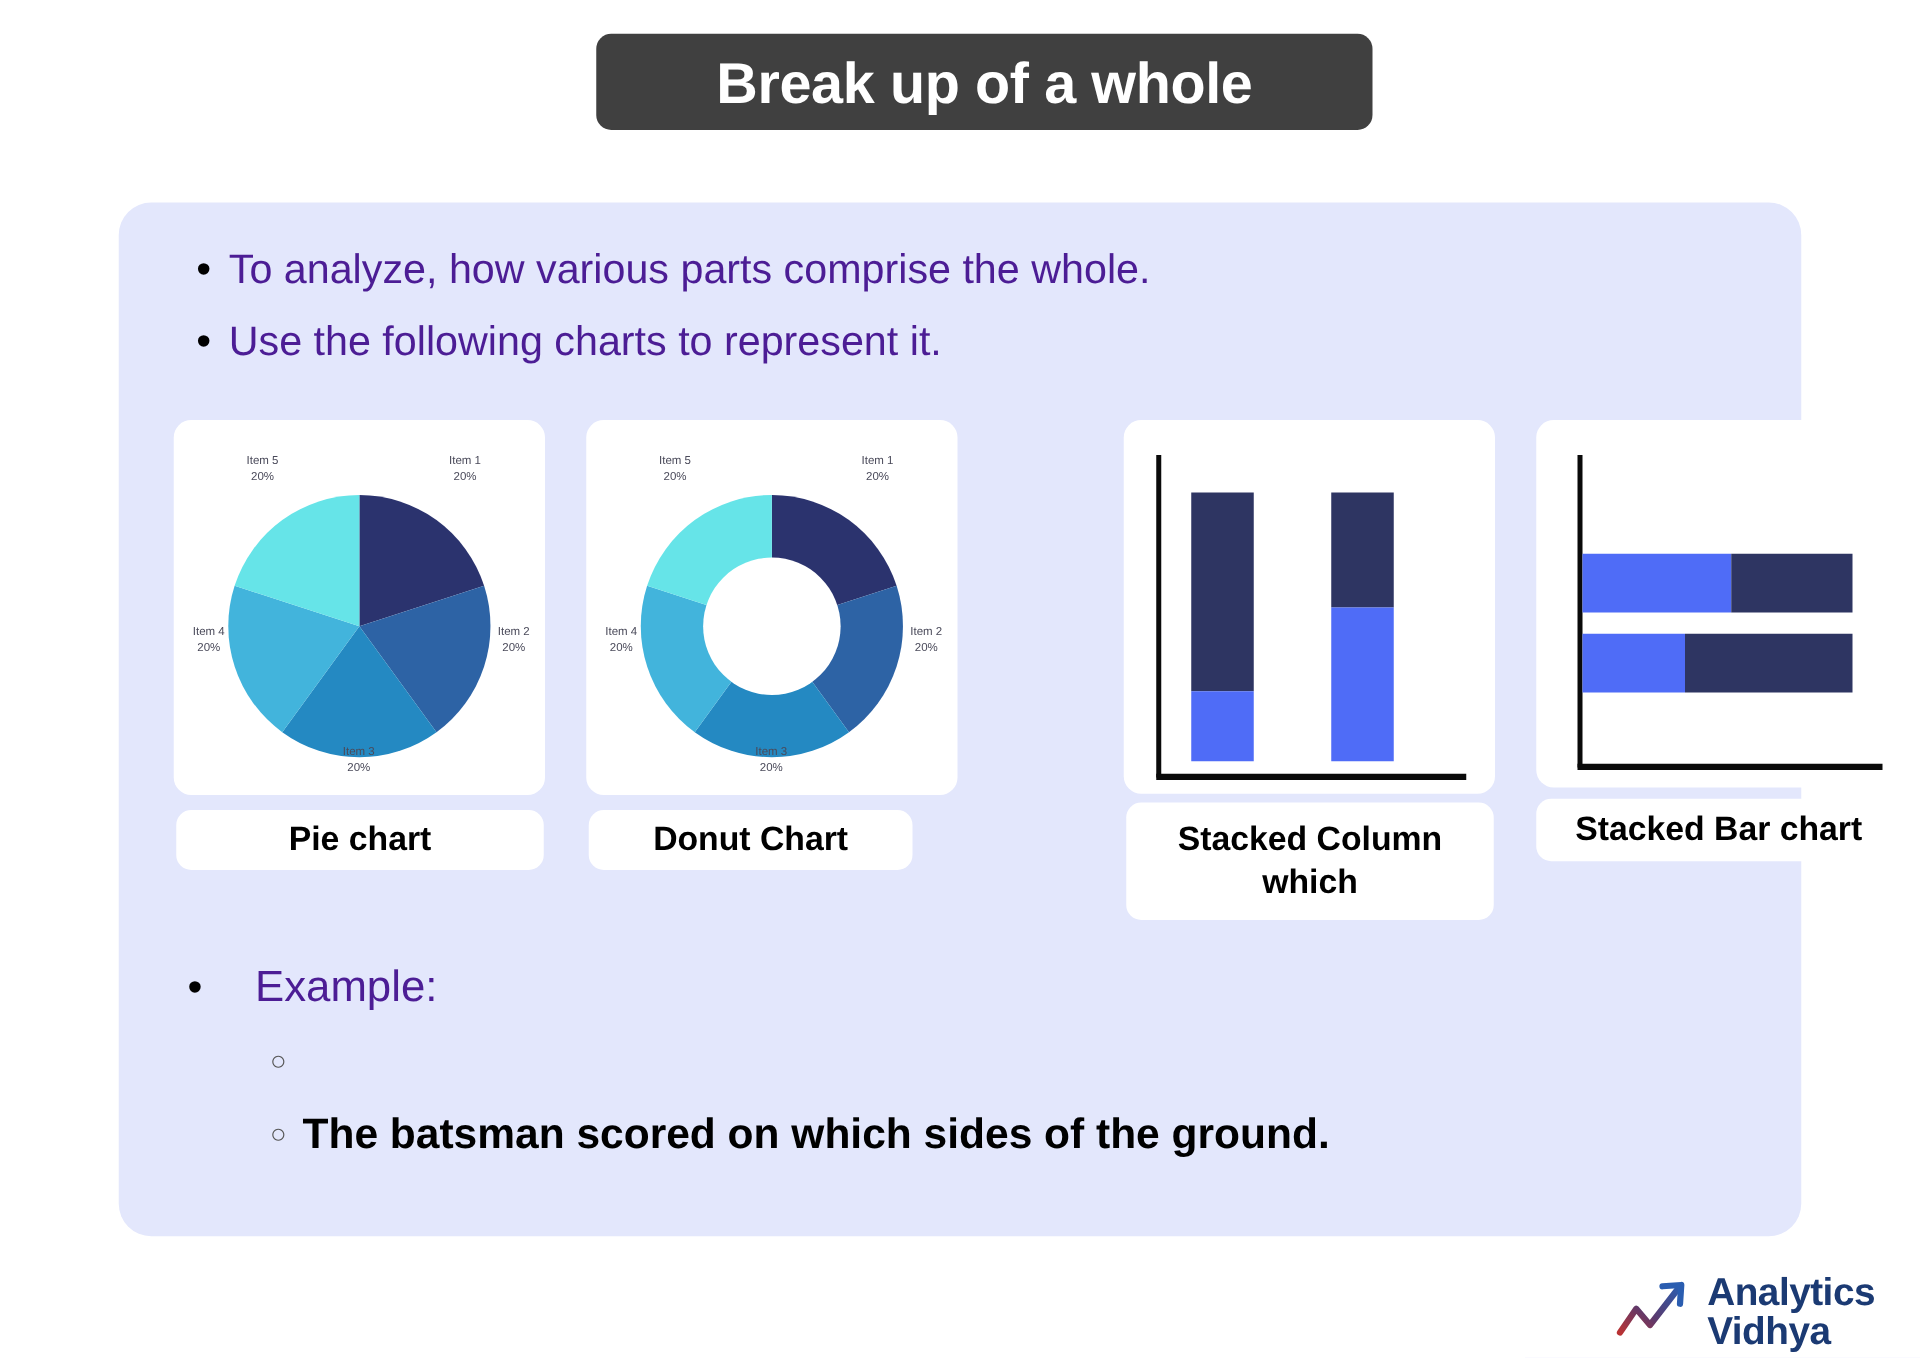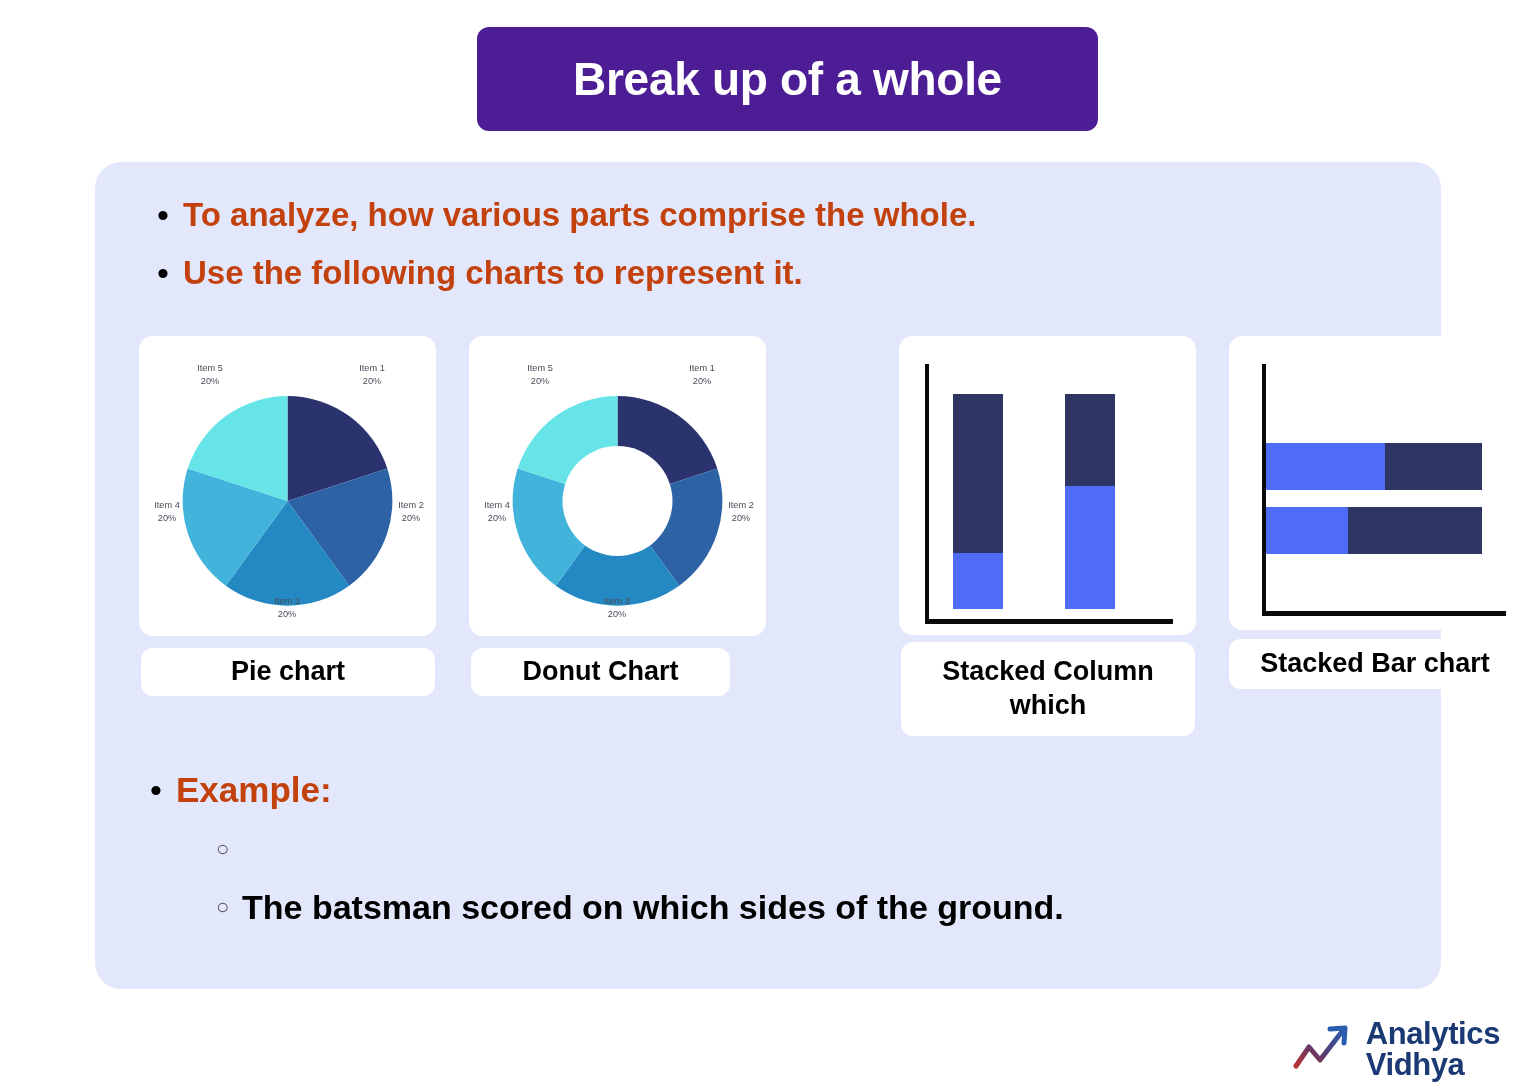--- a/index.html
+++ b/index.html
@@ -8,22 +8,22 @@
     background: #ffffff;
     font-family: "Liberation Sans", sans-serif;
     overflow: hidden;
   }
   .slide { position: relative; width: 1536px; height: 1086px; background: #ffffff; }
 
   
   .title-banner {
     position: absolute;
     left: 477px; top: 27px;
-    width: 621px; height: 104px;
-    background: #4c1d95;
+    width: 621px; height: 77px;
+    background: #404040;
     border-radius: 12px;
     display: flex; align-items: center; justify-content: center;
   }
   .title-banner .title-text {
     color: #ffffff;
     font-size: 46px;
     font-weight: bold;
     letter-spacing: -0.3px;
     white-space: nowrap;
   }
@@ -46,22 +46,22 @@
   .bullet-row {
     display: flex; align-items: flex-start;
     margin-bottom: 8px;
   }
   .bullet-dot {
     width: 26px; flex: 0 0 26px;
     font-size: 34px; line-height: 50px;
     color: #000; text-align: left;
   }
   .bullet-text {
-    font-size: 33px; font-weight: bold; line-height: 50px;
-    color: #c2410c;
+    font-size: 33px; font-weight: normal; line-height: 50px;
+    color: #4c1d95;
   }
 
   
   .charts-row {
     position: absolute;
     left: 44px; top: 174px;
     width: 1300px; height: 420px;
   }
   .chart-slot { position: absolute; top: 0; }
   .chart-card {
@@ -111,21 +111,21 @@
   .stack-bar { position: absolute; left: 37px; height: 47px; display: flex; }
 
   
   .example-block {
     position: absolute;
     left: 55px; top: 600px;
     width: 1250px;
   }
   .example-head { display: flex; align-items: flex-start; }
   .example-head .bullet-dot { font-size: 34px; line-height: 56px; }
-  .example-head .bullet-text { font-size: 35px; line-height: 56px; }
+  .example-head .bullet-text { font-size: 35px; line-height: 56px; margin-left: 28px; }
   .sub-row { display: flex; align-items: flex-start; margin-left: 66px; margin-top: 4px; }
   .sub-dot {
     width: 26px; flex: 0 0 26px;
     font-size: 22px; line-height: 54px; color: #555; text-align: left;
   }
   .sub-text { font-size: 34px; font-weight: bold; line-height: 54px; color: #000; }
 
   
   .logo {
     position: absolute;

